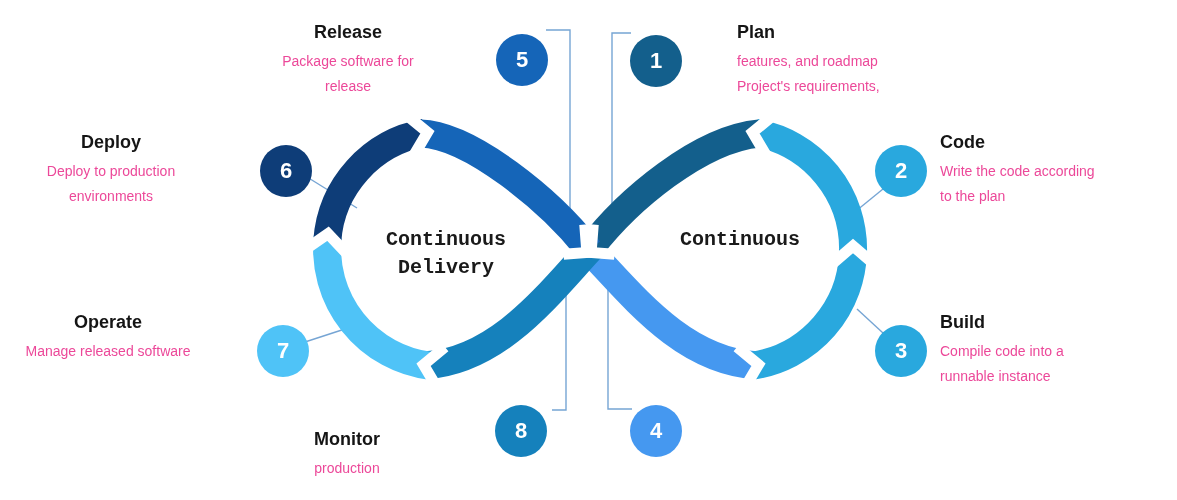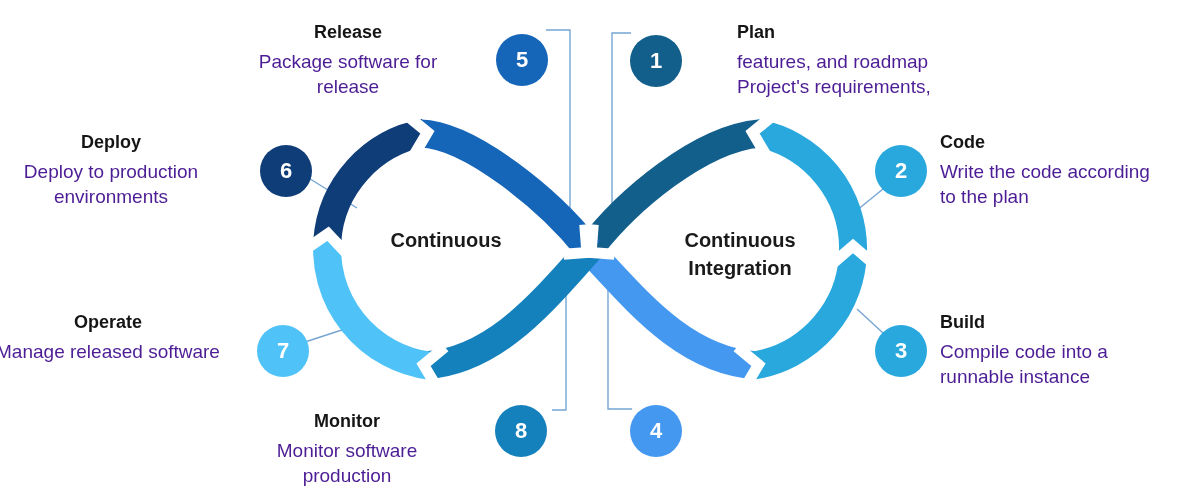--- a/index.html
+++ b/index.html
@@ -10,24 +10,24 @@
   .loop-svg{position:absolute;left:0;top:0;width:1177px;height:500px;}
   .badge{
     position:absolute;width:52px;height:52px;border-radius:50%;
     display:flex;align-items:center;justify-content:center;
   }
   .badge span{color:#ffffff;font-weight:bold;font-size:22px;}
   .stage-block{position:absolute;width:270px;}
   .stage-block.align-right{text-align:center;}
   .stage-block.align-left{text-align:left;}
   .stage-title{font-size:18px;font-weight:bold;color:#151515;margin:0 0 5px 0;line-height:24px;}
-  .stage-desc{font-size:19px;color:#4c1d95;line-height:25px;}
+  .stage-desc{font-size:14px;color:#ec4899;line-height:25px;}
   .center-label{
     position:absolute;width:220px;text-align:center;
-    font-size:20px;font-weight:bold;color:#1a1a1a;line-height:28px;
+    font-size:20px;font-weight:bold;color:#1a1a1a;line-height:28px;font-family:Liberation Mono, monospace;
   }
 </style>
 </head>
 <body>
 
 <div class="canvas">
 
   <svg class="loop-svg" viewBox="0 0 1177 500">
 
     <g fill="none" stroke-width="1.4">
@@ -67,24 +67,24 @@
       <path d="M -15,-21 L 3,0 L -15,21" transform="translate(853,249) rotate(-90)"></path>
       <path d="M -15,-21 L 3,0 L -15,21" transform="translate(755.5,132.8) rotate(-170)"></path>
       <path d="M -15,-21 L 3,0 L -15,21" transform="translate(589,250) rotate(135)"></path>
       <path d="M -15,-21 L 3,0 L -15,21" transform="translate(426.5,365.2) rotate(-170)"></path>
       <path d="M -15,-21 L 3,0 L -15,21" transform="translate(327.7,236.7) rotate(-84)"></path>
     </g>
   </svg>
 
   <div class="center-label" style="left:336px;top:226px;">
     <div>Continuous</div>
+    <div>Delivery</div>
   </div>
   <div class="center-label" style="left:630px;top:226px;">
     <div>Continuous</div>
-    <div>Integration</div>
   </div>
 
   <div class="badge" style="left: 630px; top: 35px; background: rgb(19, 95, 140);">
       <span>1</span>
     </div>
   <div class="badge" style="left: 875px; top: 145px; background: rgb(41, 168, 222);">
       <span>2</span>
     </div>
   <div class="badge" style="left: 875px; top: 325px; background: rgb(41, 168, 222);">
       <span>3</span>
@@ -150,21 +150,20 @@
     </div>
   </div>
 
   <div class="stage-block align-right" style="right:934px;top:310px;">
     <div class="stage-title">Operate</div>
     <div class="stage-desc">
       <div>Manage released software</div>
     </div>
   </div>
 
-  <div class="stage-block align-right" style="right:695px;top:409px;">
+  <div class="stage-block align-right" style="right:695px;top:427px;">
     <div class="stage-title">Monitor</div>
     <div class="stage-desc">
-      <div>Monitor software</div>
       <div>production</div>
     </div>
   </div>
 
 </div>
 
 </body></html>

